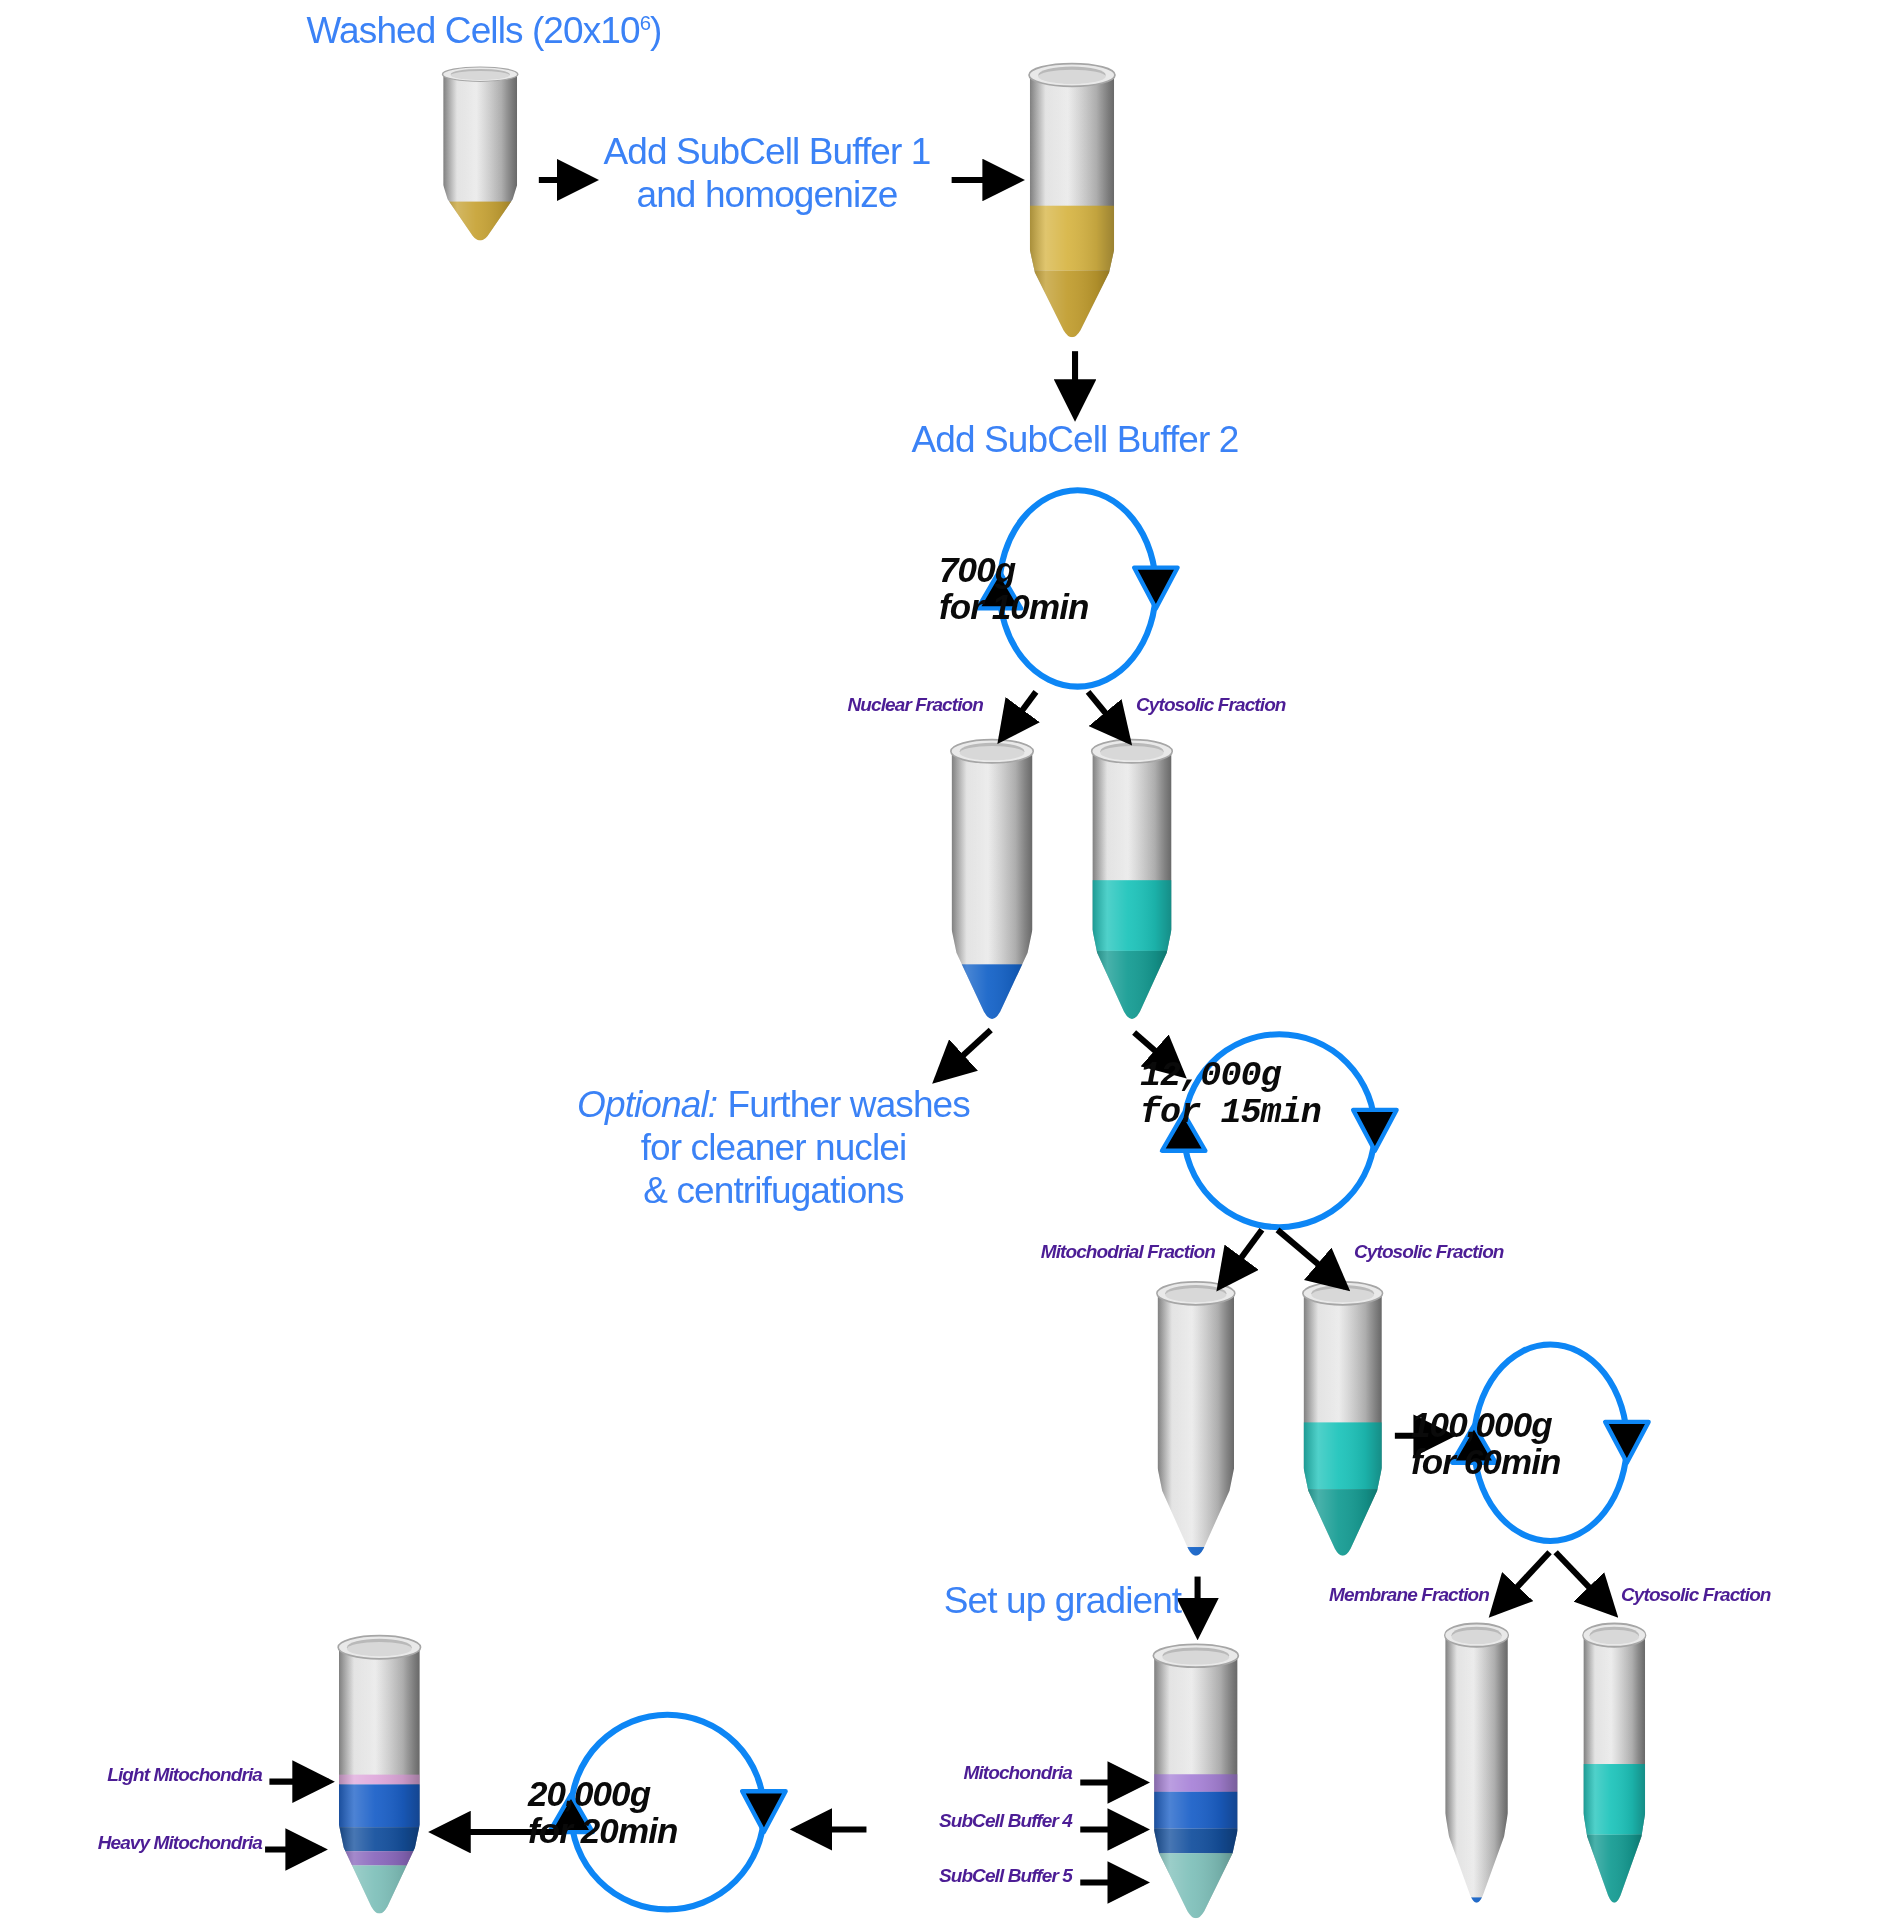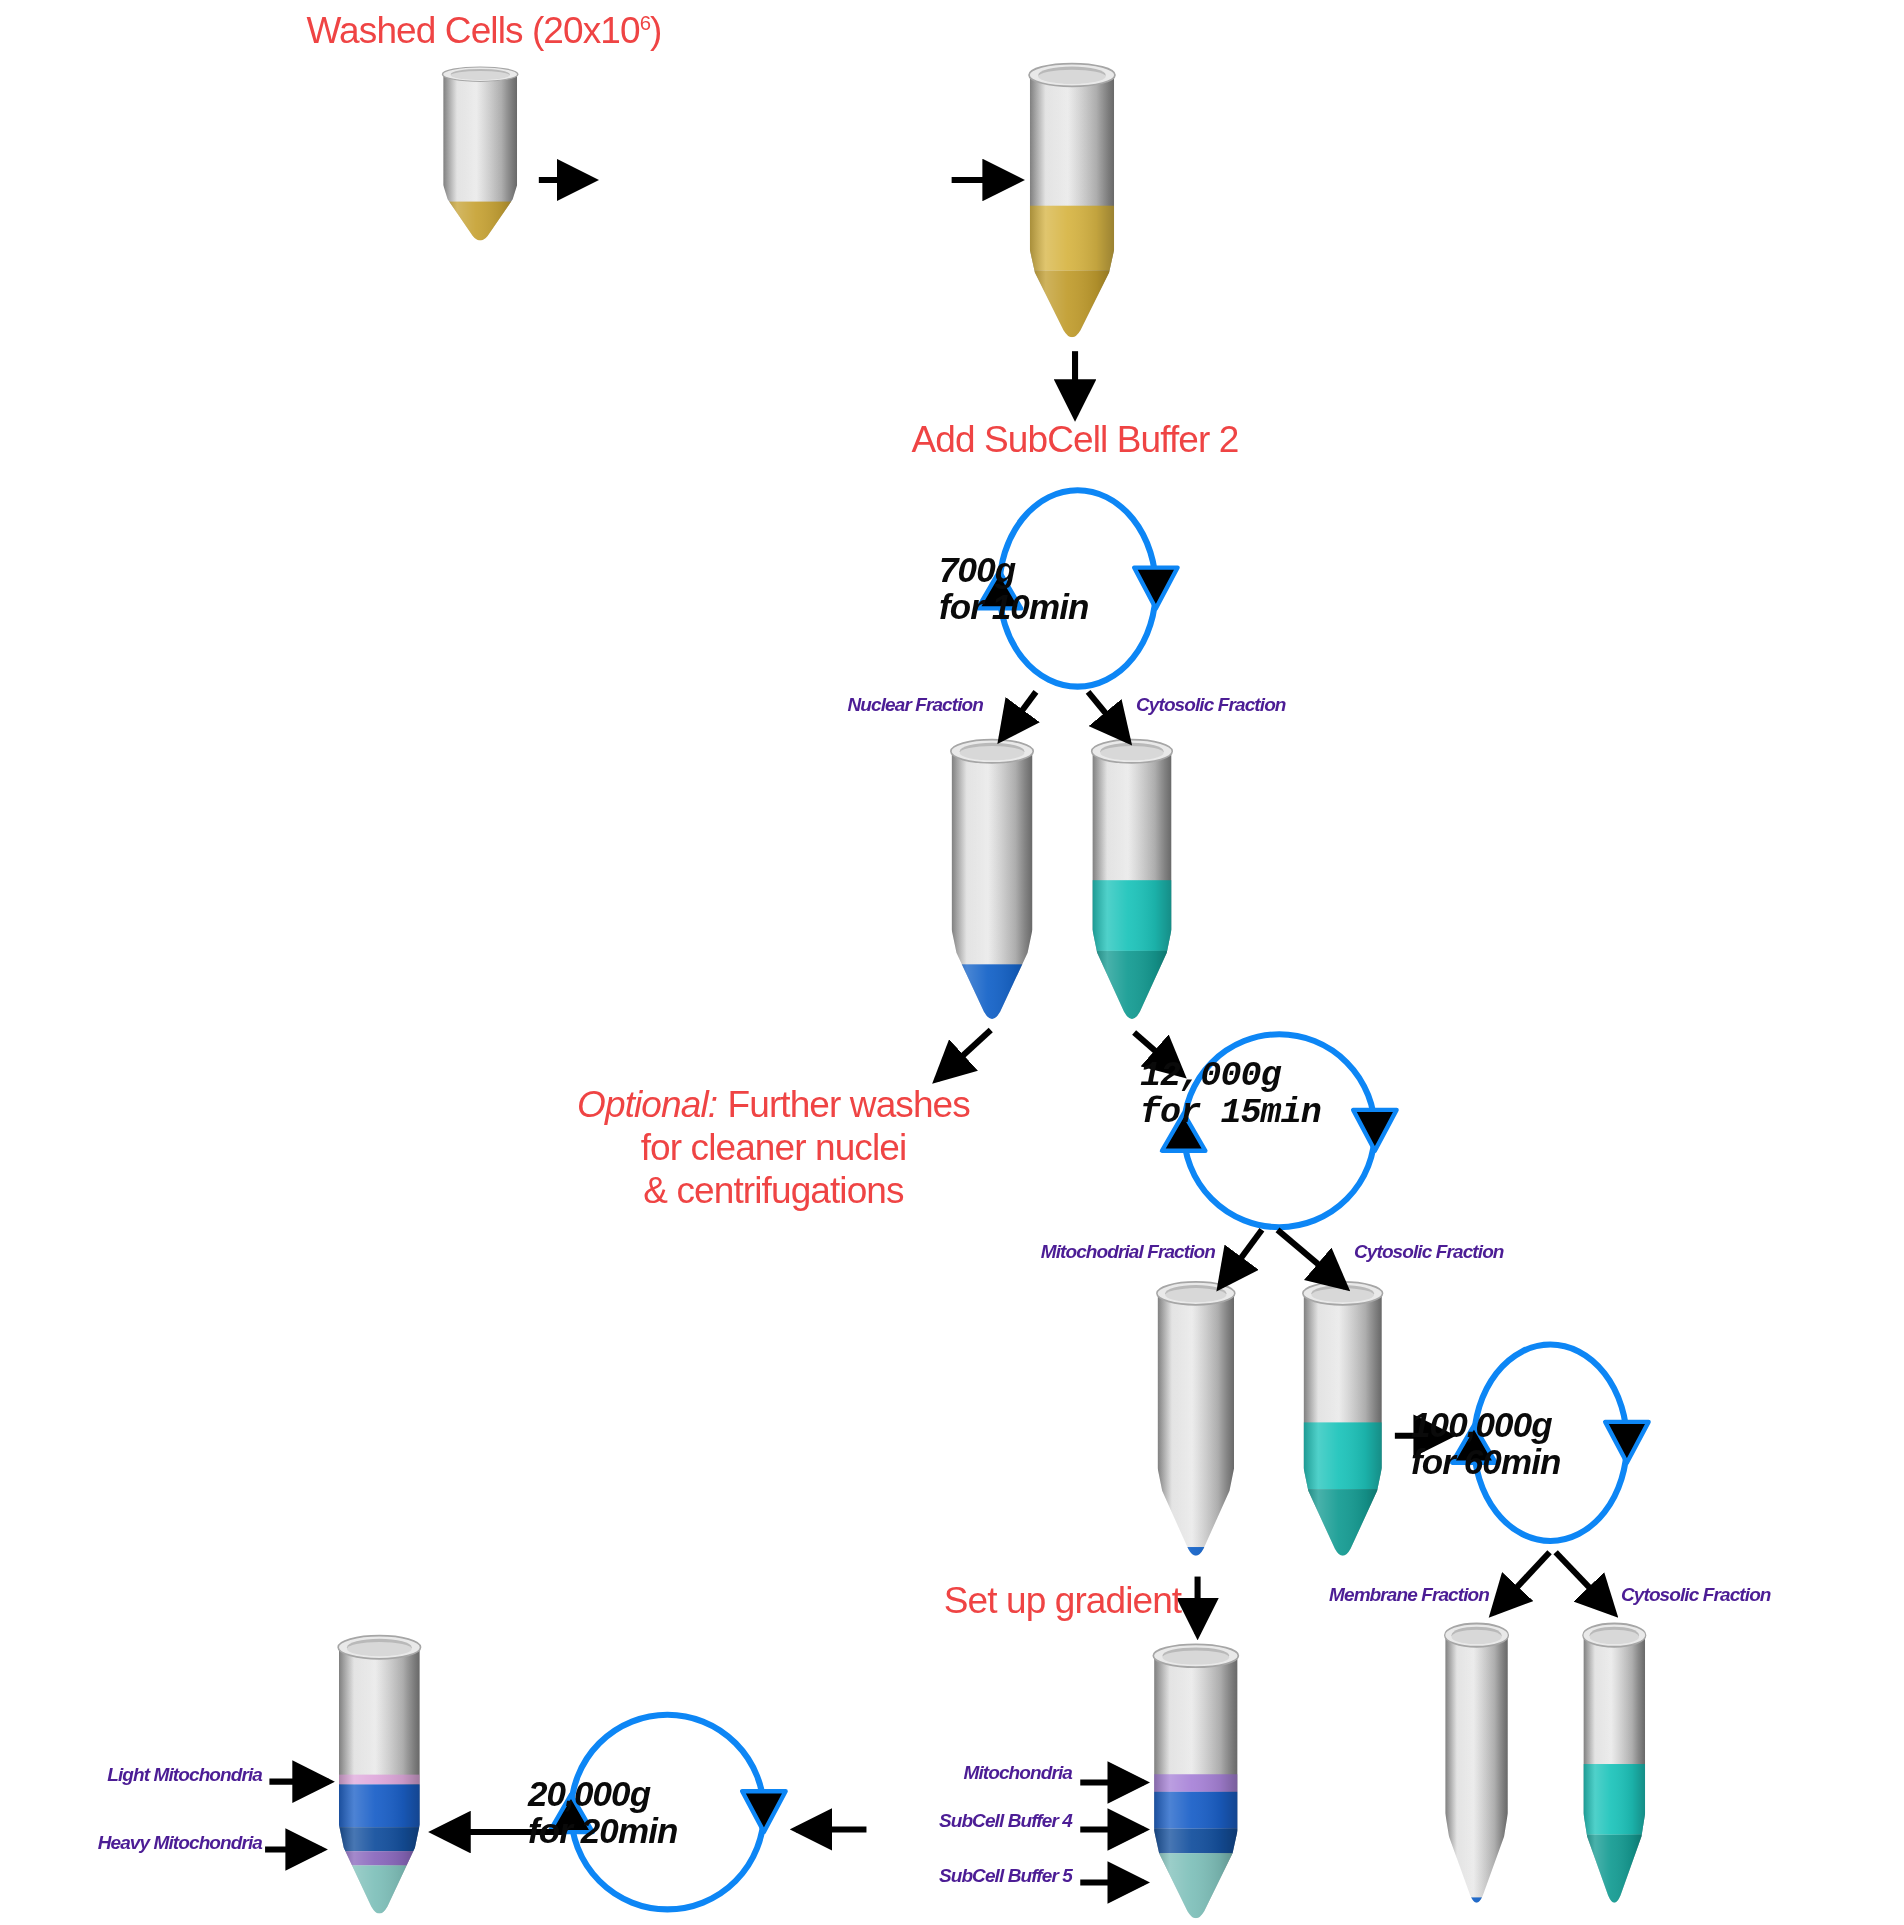--- a/index.html
+++ b/index.html
@@ -1,20 +1,20 @@
 <!DOCTYPE html>
 <html style="font-size:14px"><head>
 <meta charset="utf-8">
 <style>
   html,body{margin:0;padding:0;background:#fff;}
   .stage{position:relative;width:1905px;height:1926px;background:#fff;overflow:hidden;
          font-family:"Liberation Sans",sans-serif;color:#0e0e0e;}
   .stage svg.layer{position:absolute;left:0;top:0;}
   .txt{position:absolute;white-space:nowrap;}
-  .step{font-size:37px;line-height:43px;letter-spacing:-0.9px;color:#ef4444;}
+  .step{font-size:37px;line-height:43px;letter-spacing:-0.9px;color:#3b82f6;}
   .center{text-align:center;white-space:normal;}
   .frac{font-size:19px;font-weight:bold;font-style:italic;letter-spacing:-0.9px;color:#4c1d95;}
   .spin{font-size:35px;line-height:37px;font-weight:bold;font-style:italic;
         letter-spacing:-0.9px;text-align:left;color:#0a0a0a;}
   .ital{font-style:italic;margin-right:10.4px;}
   sup.s6{font-size:0.55em;vertical-align:super;}
 </style>
 </head>
 <body>
 
@@ -206,20 +206,24 @@
       <line x1="1243" y1="2166" x2="1316" y2="2166" marker-end="url(#ah)"></line>
       <line x1="997" y1="2105" x2="916" y2="2105" marker-end="url(#ah)"></line>
       <line x1="650" y1="2108" x2="500" y2="2108" marker-end="url(#ah)"></line>
       <line x1="310" y1="2050" x2="378" y2="2050" marker-end="url(#ah)"></line>
       <line x1="305" y1="2128" x2="370" y2="2128" marker-end="url(#ah)"></line>
     </g>
   </svg>
 
   <div class="txt step center" style="left:293px;top:1.7px;width:382px;"><span>Washed Cells (20x10</span><sup class="s6">6</sup><span>)</span></div>
 
+  <div class="txt step center" style="left:576px;top:130px;width:382px;">
+    <div>Add SubCell Buffer 1</div>
+    <div>and homogenize</div>
+  </div>
 
   <div class="txt step center" style="left:884px;top:418px;width:382px;">Add SubCell Buffer 2</div>
 
   <div class="txt spin" style="left:939px;top:551px;width:278px;">
     <div>700g</div>
     <div>for 10min</div>
   </div>
 
   <div class="txt frac" style="right:922px;top:694px;">Nuclear Fraction</div>
   <div class="txt frac" style="left:1136px;top:694px;">Cytosolic Fraction</div>

